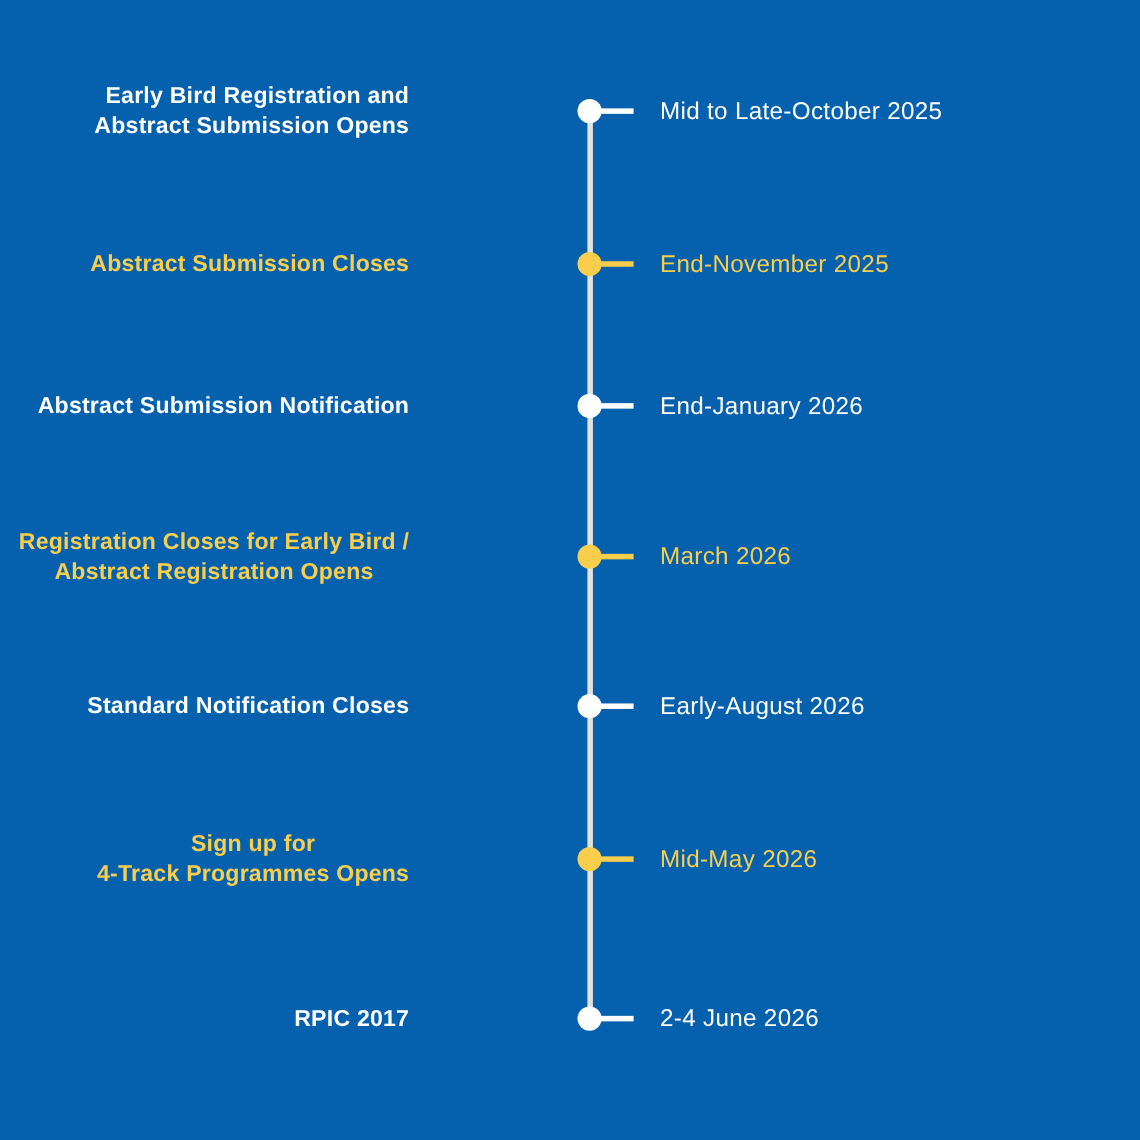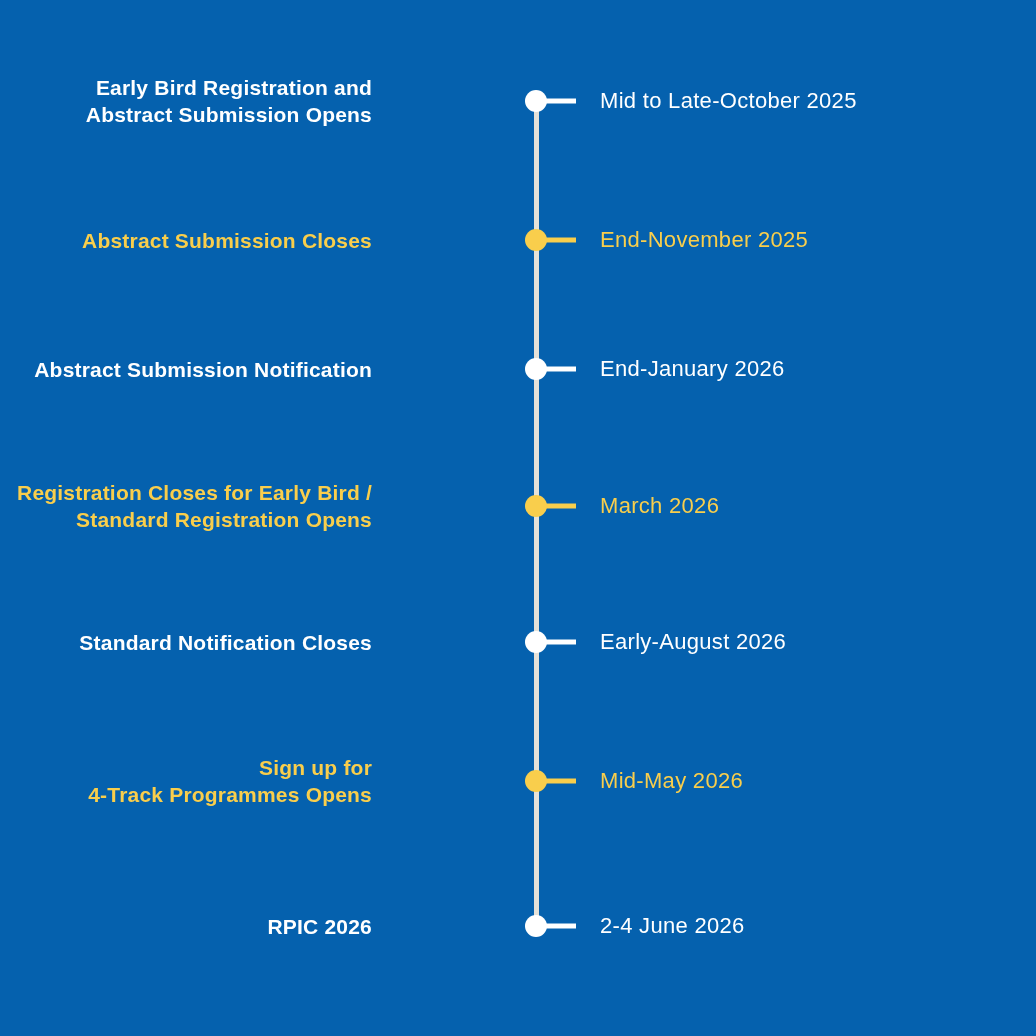--- a/index.html
+++ b/index.html
@@ -80,21 +80,21 @@
     left:600px;
     top:0;
     transform:translateY(-50%);
     font-size:22px;
     font-weight:normal;
     letter-spacing:0.3px;
     color:var(--white);
     white-space:nowrap;
   }
   .milestone.accent .label,
-  .milestone.accent .date{color:var(--accent);}
+  .milestone.accent .date{color:var(--accent);text-align:center;}
   .milestone.accent .dot,
   .milestone.accent .tick{background:var(--accent);}
 </style>
 </head>
 <body>
 
 <div class="canvas">
   <div class="vline"></div>
 
   <div class="milestone m0">
@@ -114,21 +114,21 @@
 
   <div class="milestone m2">
     <div class="label">Abstract Submission Notification</div>
     <span class="dot"></span>
     <span class="tick"></span>
     <div class="date">End-January 2026</div>
   </div>
 
   <div class="milestone m3 accent">
     <div class="label">Registration Closes for Early Bird /
-Standard Registration Opens</div>
+Abstract Registration Opens</div>
     <span class="dot"></span>
     <span class="tick"></span>
     <div class="date">March 2026</div>
   </div>
 
   <div class="milestone m4">
     <div class="label">Standard Notification Closes</div>
     <span class="dot"></span>
     <span class="tick"></span>
     <div class="date">Early-August 2026</div>
@@ -136,18 +136,18 @@
 
   <div class="milestone m5 accent">
     <div class="label">Sign up for
 4-Track Programmes Opens</div>
     <span class="dot"></span>
     <span class="tick"></span>
     <div class="date">Mid-May 2026</div>
   </div>
 
   <div class="milestone m6">
-    <div class="label">RPIC 2026</div>
+    <div class="label">RPIC 2017</div>
     <span class="dot"></span>
     <span class="tick"></span>
     <div class="date">2-4 June 2026</div>
   </div>
 </div>
 
 </body></html>

